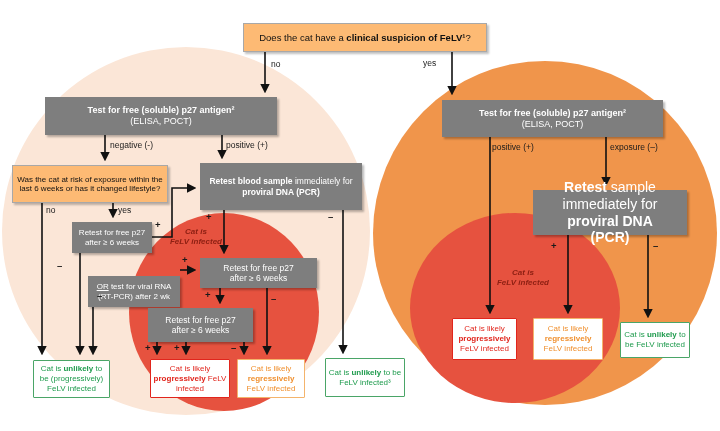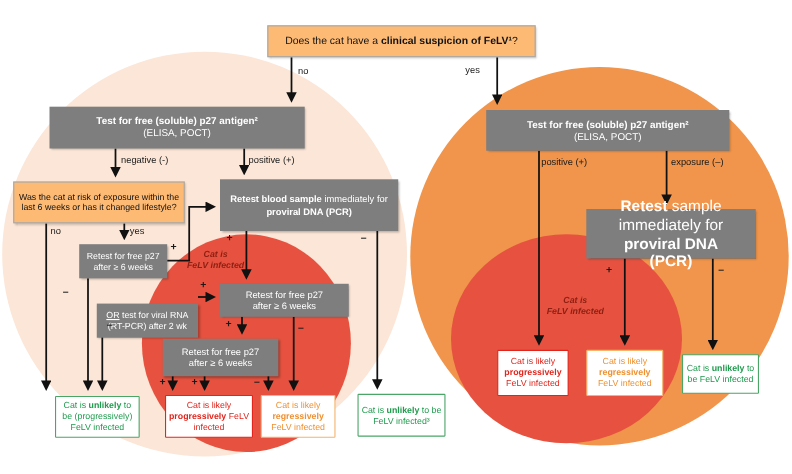--- a/index.html
+++ b/index.html
@@ -145,21 +145,21 @@
     <div><b>Retest</b><span> sample immediately for </span><b>proviral DNA (PCR)</b></div>
   </div>
   <div class="plbl" style="left:551px;top:240px;">+</div>
   <div class="plbl" style="left:653px;top:240px;">–</div>
 
   <div class="note" style="left:492px;top:268px;width:62px;">
     <div>Cat is</div>
     <div>FeLV infected</div>
   </div>
 
-  <div class="box outcome green-o" style="left:50px;top:360px;width:77px;height:38px;">
+  <div class="box outcome green-o" style="left:33px;top:360px;width:77px;height:38px;">
     <div><span>Cat is </span><b>unlikely</b><span> to be (progressively) FeLV infected</span></div>
   </div>
   <div class="box outcome red-o" style="left:150px;top:359px;width:80px;height:39px;">
     <div><span>Cat is likely </span><b>progressively</b><span> FeLV infected</span></div>
   </div>
   <div class="box outcome orange-o" style="left:237px;top:359px;width:68px;height:39px;">
     <div><span>Cat is likely </span><b>regressively</b><span> FeLV infected</span></div>
   </div>
   <div class="box outcome green-o" style="left:325px;top:358px;width:80px;height:39px;">
     <div><span>Cat is </span><b>unlikely</b><span> to be FeLV infected³</span></div>

